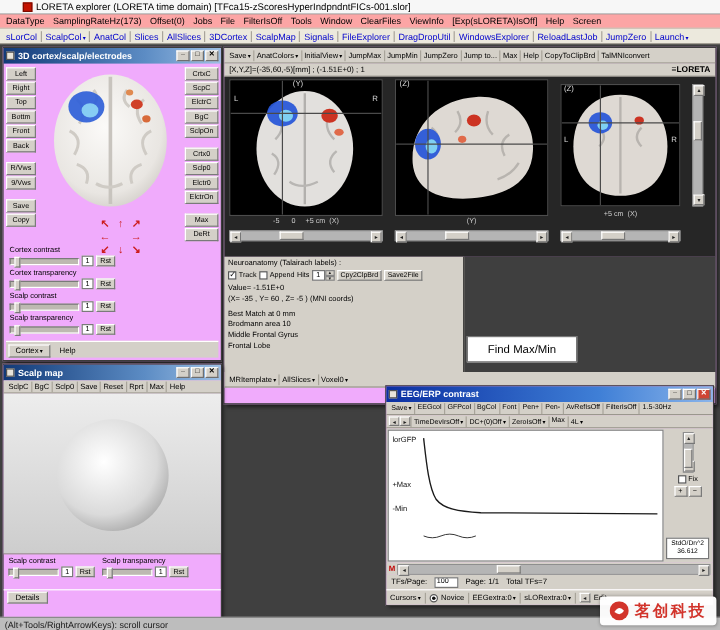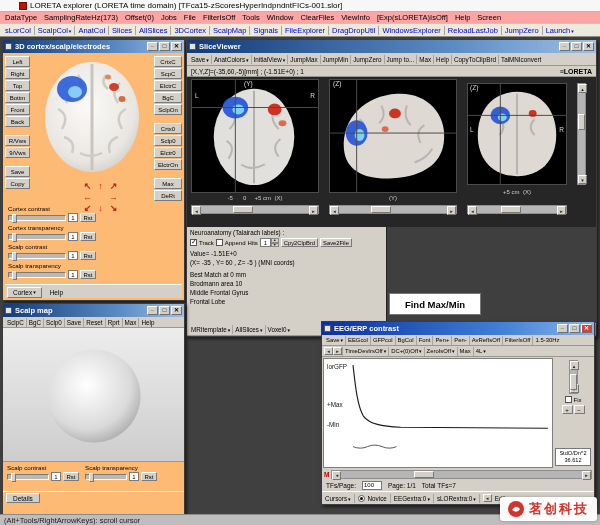--- a/index.html
+++ b/index.html
@@ -13,21 +13,21 @@
   .menubar{height:12px;background:#fca5a5;display:flex;align-items:center;gap:7px;padding:0 5px;font-size:7.5px;border-bottom:1px solid #c9c5b8;}
   .mitem{white-space:nowrap;cursor:default;}
   .toolbar{height:13px;background:#ece9dd;display:flex;align-items:center;font-size:7.5px;color:#0000cc;border-bottom:1px solid #8f8c80;padding:0 2px;}
   .titem{padding:0 3px;white-space:nowrap;}
   .sep{width:1px;height:9px;background:#a8a49a;flex:none;}
   .dd::after{content:"▾";font-size:5px;margin-left:1px;}
   .desktop{position:absolute;left:0;top:37px;right:0;bottom:11px;background:#404040;}
   .statusbar{position:absolute;left:0;bottom:0;width:600px;height:11px;background:#bdbdbd;display:flex;align-items:center;padding:0 4px;font-size:7.5px;color:#1a1a1a;border-top:1px solid #8a8a8a;}
 
   
-  .win{position:absolute;background:#fdba74;border:1px solid #3c3c3c;box-shadow:2px 2px 3px rgba(0,0,0,.55);}
+  .win{position:absolute;background:#f0abfc;border:1px solid #3c3c3c;box-shadow:2px 2px 3px rgba(0,0,0,.55);}
   .wtitle{height:13px;background:linear-gradient(90deg,#123a78,#5c8cc4 65%,#9dbfe4);color:#fff;display:flex;align-items:center;gap:3px;padding:0 2px;font-size:7.5px;font-weight:bold;white-space:nowrap;overflow:hidden;}
   .wtitle.active{background:linear-gradient(90deg,#0b2fa2,#3f7fd6 65%,#8ab4ea);}
   .wicon{width:7px;height:7px;background:#e8e4da;border:1px solid #555;flex:none;}
   .wbtns{margin-left:auto;display:flex;gap:1px;flex:none;}
   .wbtn{width:11px;height:9px;background:#d4d0c8;border:1px solid;border-color:#fff #6f6f6f #6f6f6f #fff;font-size:6px;line-height:7px;text-align:center;color:#000;}
   .g-min::before{content:"_";position:relative;top:-2px;}
   .g-max::before{content:"□";}
   .g-close::before{content:"✕";}
   .wbtn.red{background:#cf4433;color:#fff;}
   .wbody{position:relative;}
@@ -90,21 +90,21 @@
   .lowerarea{position:relative;height:96px;background:#3f3f3f;}
   .neuro{position:absolute;left:0;top:0;width:200px;height:96px;background:#d4d0c8;padding:2px 3px;border-right:1px solid #222;}
   .neuro-h{font-size:6.3px;margin-bottom:2px;}
   .neuro-ctrl{display:flex;align-items:center;gap:2px;margin-bottom:2px;}
   .neuro-ctrl .btn{height:9px;padding:0 2px;font-size:5.8px;}
   .spin{display:flex;align-items:center;}
   .spinval{width:11px;height:9px;background:#fff;border:1px solid #777;font-size:6px;text-align:center;line-height:8px;}
   .sarr{display:flex;flex-direction:column;}
   .sarr i{width:8px;height:4.5px;background:#d4d0c8;border:1px solid #888;font-style:normal;font-size:3.5px;line-height:3px;text-align:center;color:#222;}
   .neuro-line{font-size:6.3px;line-height:9px;white-space:nowrap;}
-  .findbox{position:absolute;left:202px;top:66px;width:92px;height:22px;background:#fff;border:1px solid #777;display:flex;align-items:center;justify-content:center;font-size:9.5px;font-weight:bold;}
+  .findbox{position:absolute;left:202px;top:66px;width:92px;height:22px;background:#fff;border:1px solid #777;display:flex;align-items:center;justify-content:center;font-size:9.5px;font-weight:normal;}
   .svbottom{height:13px;}
 
   
   #w-scalp{left:2px;top:266px;width:183px;height:260px;}
   .maparea{height:134px;background:linear-gradient(#ededed,#cdcdcd);display:flex;align-items:center;justify-content:center;border-bottom:1px solid #9a978d;}
   .scalp-sliders{display:flex;gap:6px;padding:2px 4px;height:29px;}
   .scalp-bottom{display:flex;align-items:center;padding:0 3px;height:13px;border-top:1px solid #fff;}
   .scalp-bottom .btn{height:10px;padding:0 6px;font-size:6.5px;}
   .scalp-sliders .sld-track{width:42px;}
 
@@ -304,29 +304,20 @@
         </div>
 
         <div class="cortex-bottom">
           <button class="btn dd">Cortex</button>
           <span class="lbl">Help</span>
         </div>
       </div>
     </div>
 
     <div class="win" id="w-slice">
-      <div class="wtitle">
-        <span class="wicon"></span>
-        <span>SliceViewer</span>
-        <span class="wbtns">
-          <span class="wbtn g-min"></span>
-          <span class="wbtn g-max"></span>
-          <span class="wbtn g-close"></span>
-        </span>
-      </div>
       <div class="ttb" style="height:13px;">
         <span class="titm dd">Save</span>
           <i class="sep"></i>
         <span class="titm dd">AnatColors</span>
           <i class="sep"></i>
         <span class="titm dd">InitialView</span>
           <i class="sep"></i>
         <span class="titm">JumpMax</span>
           <i class="sep"></i>
         <span class="titm">JumpMin</span>

